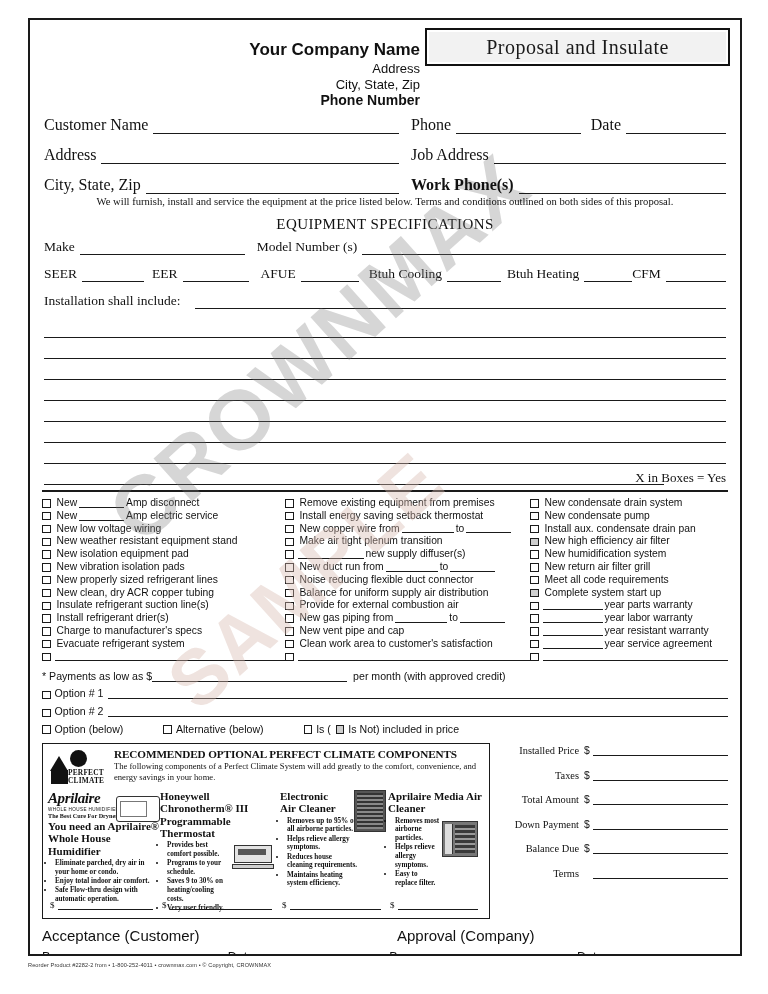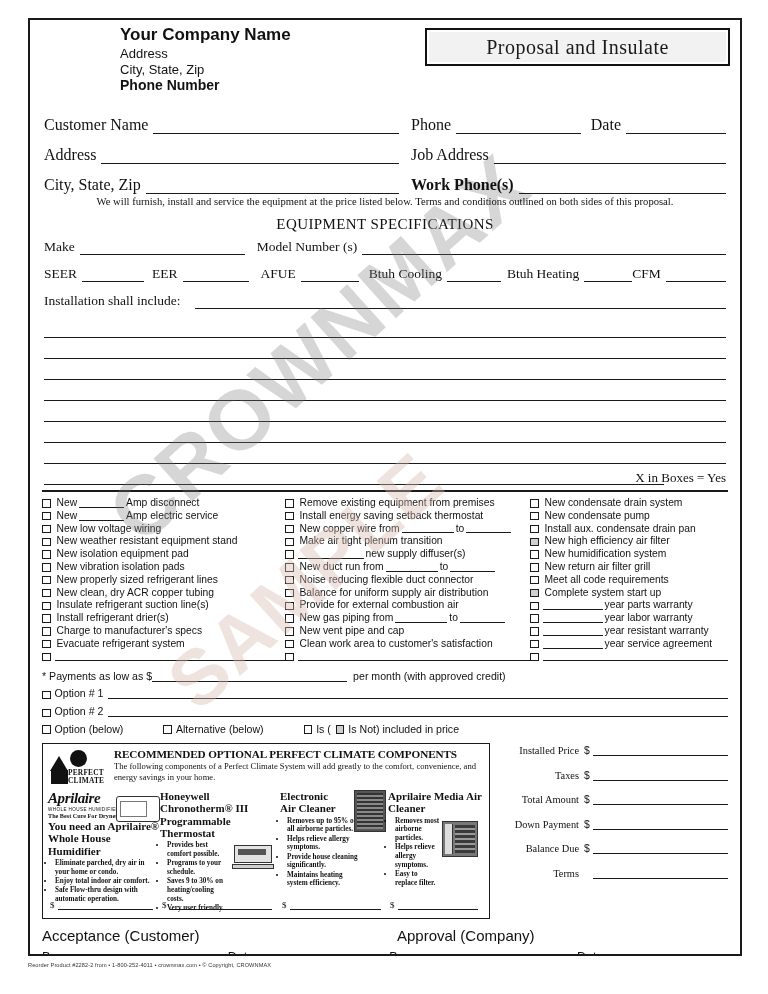--- a/index.html
+++ b/index.html
@@ -40,21 +40,21 @@
     left: 120px; top: 640px;
     font-size: 78px;
     color: rgba(215,185,175,0.40);
     transform: rotate(-42deg);
     transform-origin: left top;
   }
 
   
   .header { position:relative; height:96px; }
   .company {
-    position:absolute; left:90px; top:5px; width:300px; text-align:left;
+    position:absolute; left:90px; top:20px; width:300px; text-align:right;
     line-height:1.22;
   }
   .company .c1 { font-size:17px; font-weight:bold; }
   .company .c2 { font-size:13px; }
   .company .c3 { font-size:13px; }
   .company .c4 { font-size:14px; font-weight:bold; }
   .titlebox {
     position:absolute; left:395px; top:8px; width:305px; height:38px;
     border:2px solid #111; background:#f2f2f2;
     display:flex; align-items:center; justify-content:center;
@@ -606,21 +606,21 @@
         <div class="prod p3">
           <div style="position:relative;">
             <div class="ptitle" style="width:62px;">Electronic Air Cleaner</div>
             <div style="position:absolute;right:2px;top:0;width:32px;height:42px;border:1px solid #333;background:#555;">
               <div style="position:absolute;left:2px;top:2px;right:2px;bottom:2px;background:repeating-linear-gradient(180deg,#333 0 2px,#888 2px 4px);"></div>
             </div>
           </div>
           <ul class="plist" style="width:78px;">
             <li>Removes up to 95% of all airborne particles.</li>
             <li>Helps relieve allergy symptoms.</li>
-            <li>Provide house cleaning significantly.</li>
+            <li>Reduces house cleaning requirements.</li>
             <li>Maintains heating system efficiency.</li>
           </ul>
           <div class="dollarline">
             <span>$</span>
             <span class="dl"></span>
           </div>
         </div>
 
         <div class="prod p4">
           <div class="ptitle">Aprilaire Media Air Cleaner</div>

